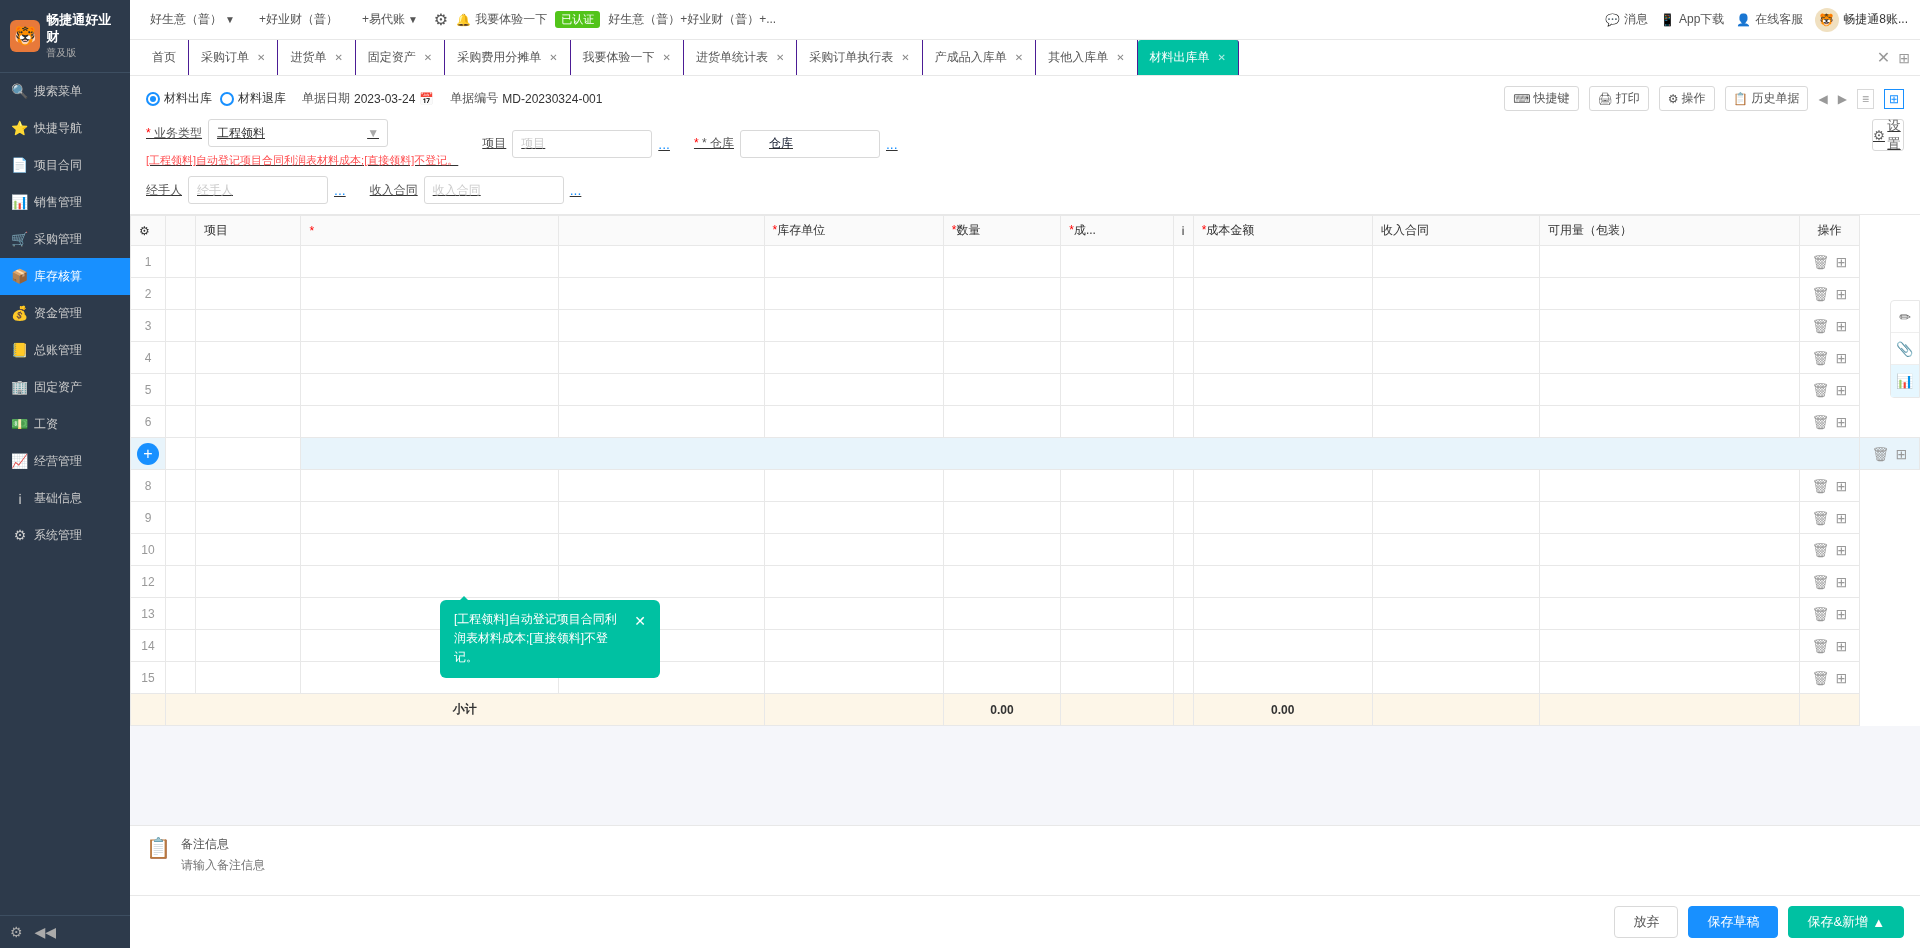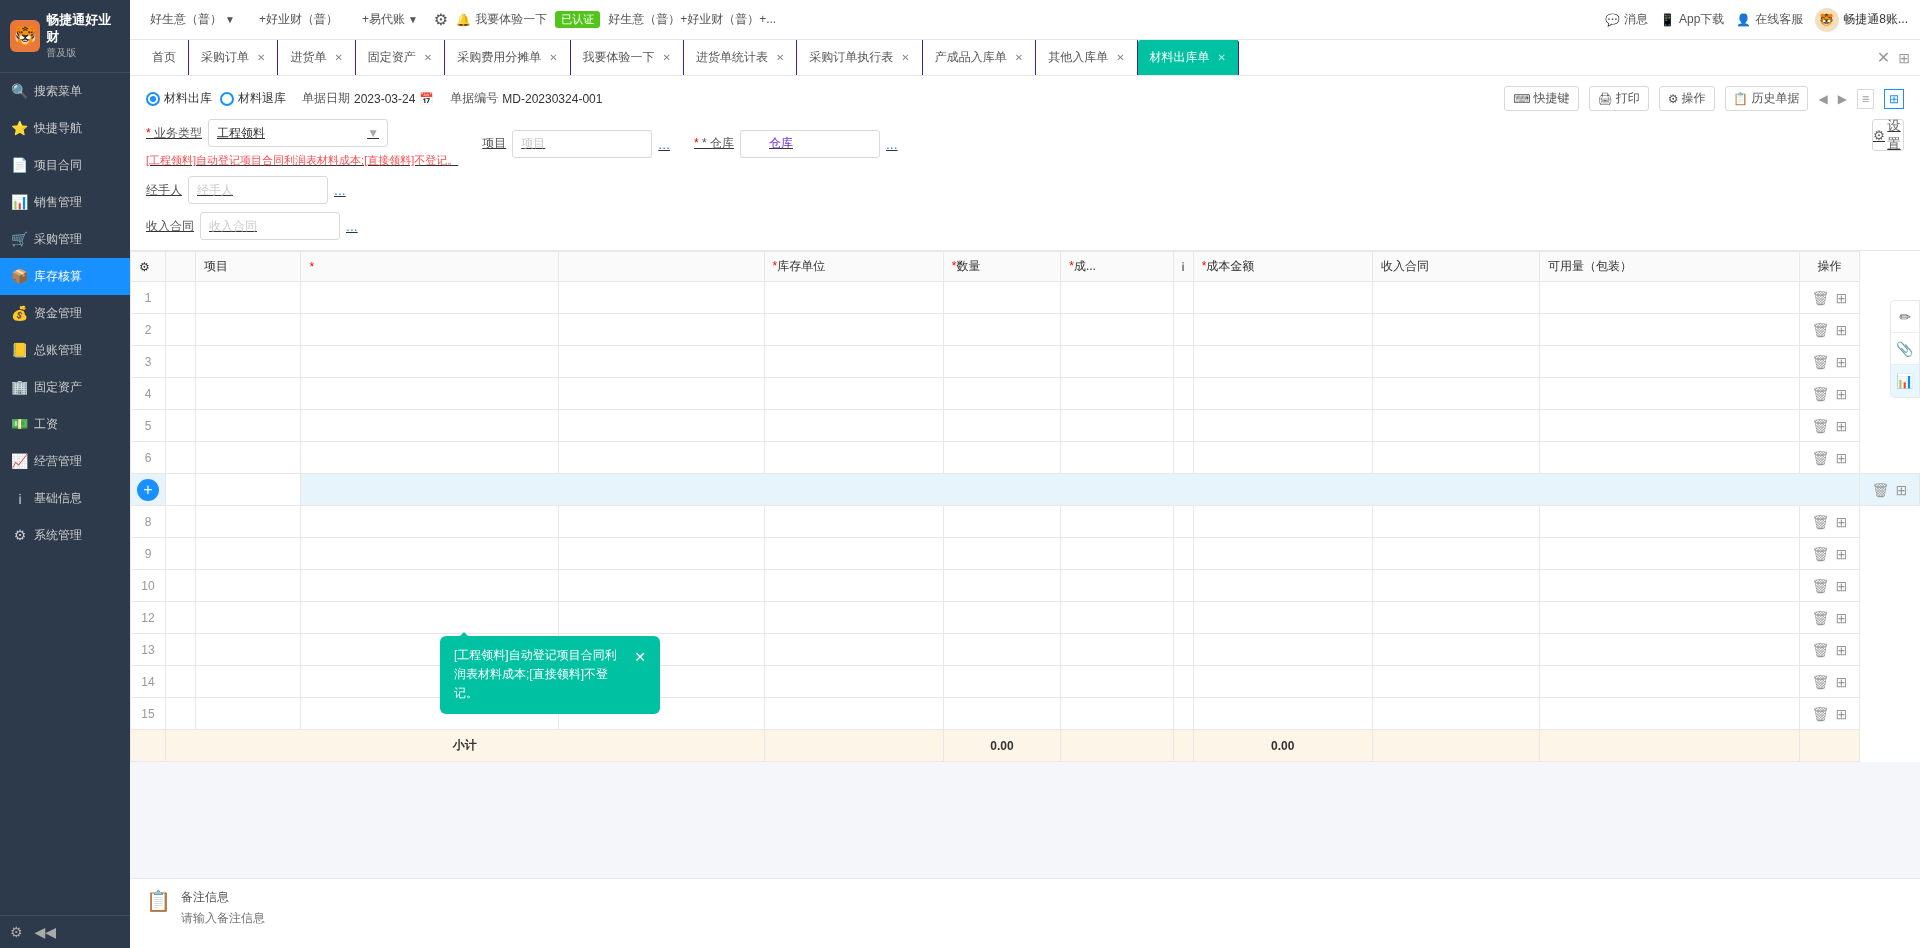--- a/index.html
+++ b/index.html
@@ -346,34 +346,34 @@
         </div>
         <div class="form-field">
           <span class="form-label">项目</span>
           <div class="form-input" style="min-width:140px;color:#ccc;">
             <span>项目</span>
           </div>
           <span class="form-dots">...</span>
         </div>
         <div class="form-field">
           <span class="form-label required">* 仓库</span>
-          <div class="form-input" style="min-width:140px;color:#6d28d9;padding-left:28px;">
+          <div class="form-input" style="min-width:140px;color:#0f172a;padding-left:28px;">
             <span>仓库</span>
           </div>
           <span class="form-dots">...</span>
         </div>
         <div style="margin-left:auto;">
           <button class="settings-btn">
             <span>⚙</span>
             <span>设置</span>
           </button>
         </div>
       </div>
 
-      <div class="form-fields" style="margin-top:8px;flex-direction:column;">
+      <div class="form-fields" style="margin-top:8px;">
         <div class="form-field">
           <span class="form-label">经手人</span>
           <div class="form-input" style="min-width:140px;color:#ccc;">
             <span>经手人</span>
           </div>
           <span class="form-dots">...</span>
         </div>
         <div class="form-field">
           <span class="form-label">收入合同</span>
           <div class="form-input" style="min-width:140px;color:#ccc;">
@@ -636,20 +636,28 @@
     </div>
 
     <div class="notes-area">
       <div class="notes-icon">📋</div>
       <div style="display:flex;flex-direction:column;flex:1;">
         <div class="notes-label">备注信息</div>
         <textarea class="notes-input" placeholder="请输入备注信息" style=""></textarea>
       </div>
     </div>
 
+    <div class="bottom-bar">
+      <button class="btn btn-default">放弃</button>
+      <button class="btn btn-primary">保存草稿</button>
+      <button class="btn btn-success">
+        <span>保存&amp;新增</span>
+        <span>▲</span>
+      </button>
+    </div>
   </div>
 </div>
 
 <div class="quick-tools">
   <div class="quick-tool-btn">✏</div>
   <div class="quick-tool-btn">📎</div>
   <div class="quick-tool-btn active">📊</div>
 </div>
 
 </body></html>

